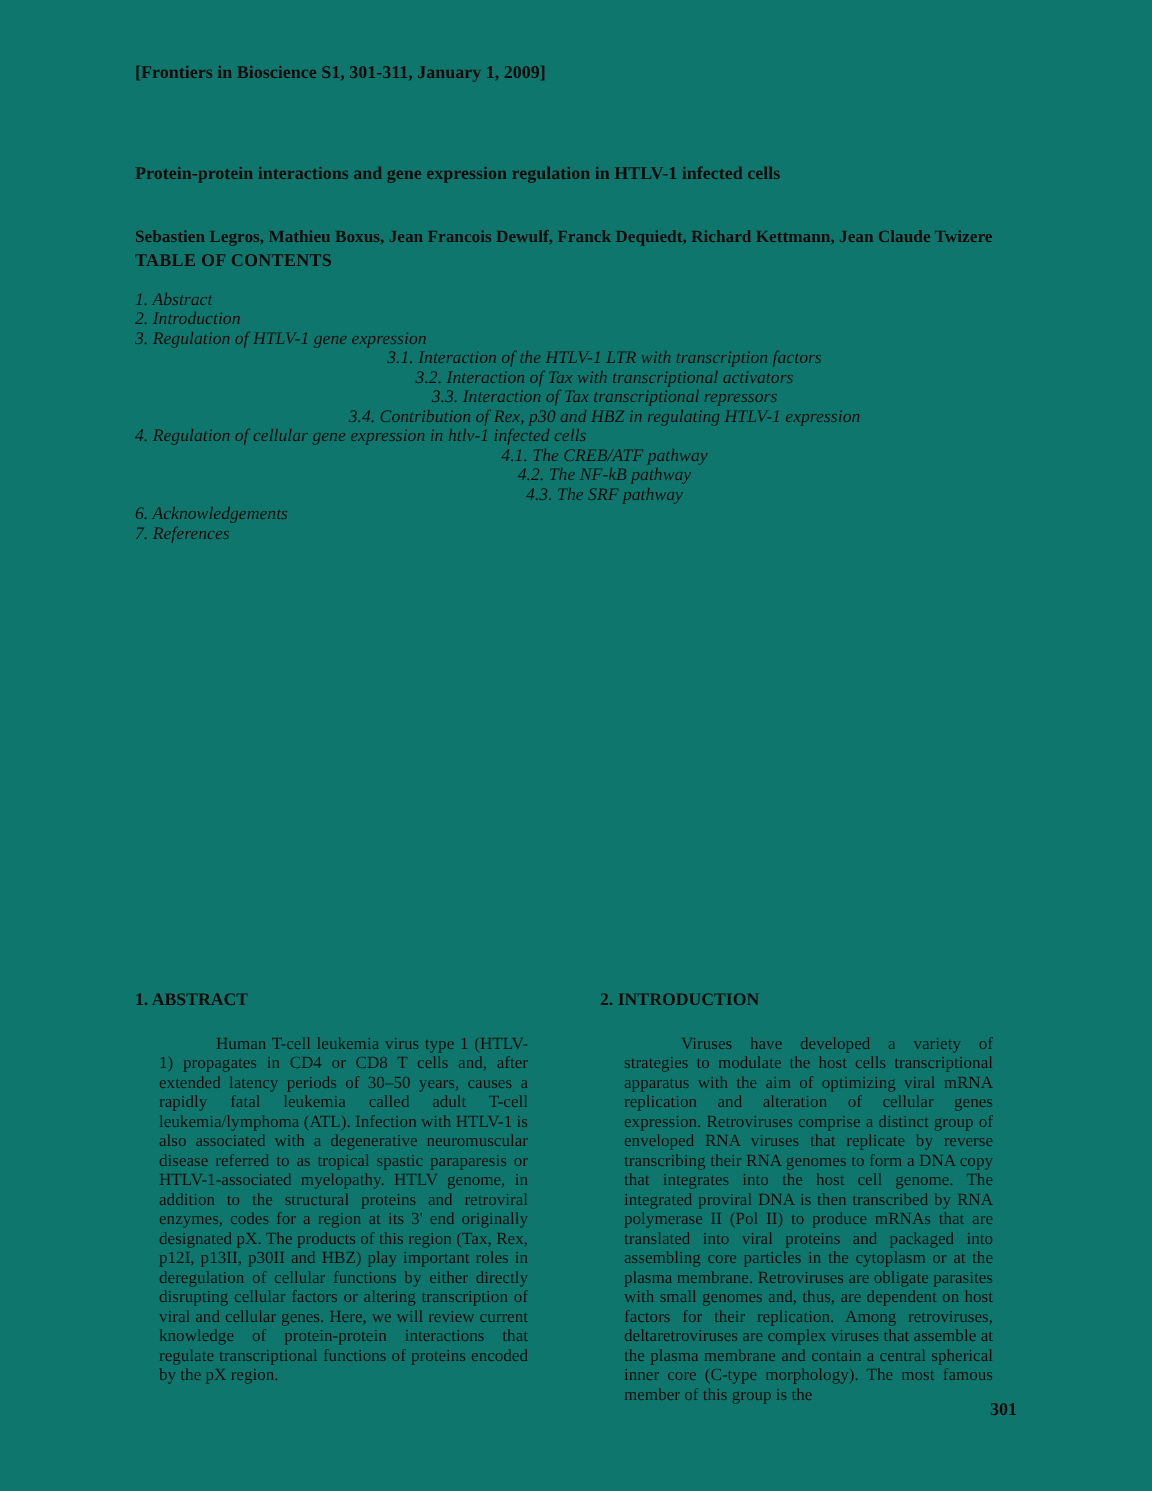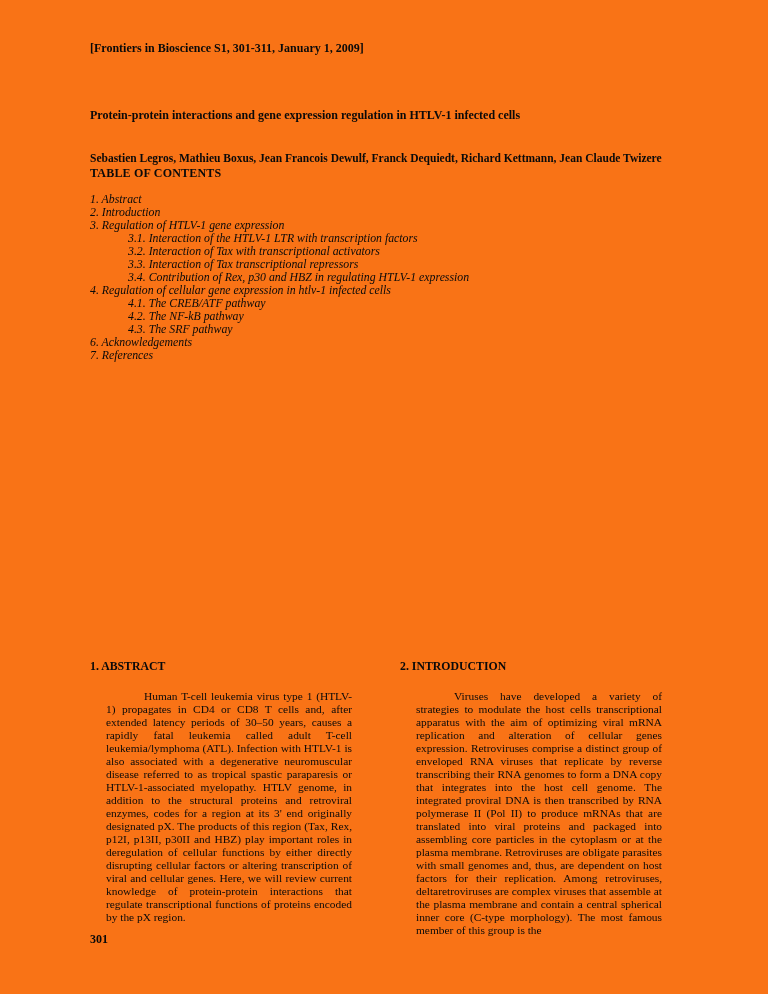--- a/index.html
+++ b/index.html
@@ -4,21 +4,21 @@
 <style>
   html, body {
     margin: 0;
     padding: 0;
     background: #ffffff;
   }
   .page {
     position: relative;
     width: 768px;
     height: 994px;
-    background: #f97316;
+    background: #0f766e;
     color: #0a0a0a;
     font-family: "Liberation Serif", "DejaVu Serif", serif;
     overflow: hidden;
   }
   .abs {
     position: absolute;
     left: 90px;
     right: 90px;
   }
   .journal-citation {
@@ -56,20 +56,21 @@
     top: 193px;
     font-size: 11.8px;
     font-style: italic;
     line-height: 13px;
   }
   .toc-item {
     white-space: nowrap;
   }
   .toc-item.indent {
     padding-left: 38px;
+    text-align: center;
   }
   .columns {
     top: 659px;
     display: flex;
     gap: 32px;
   }
   .col {
     width: 278px;
     flex: 0 0 278px;
   }
@@ -80,21 +81,21 @@
   }
   .body-text {
     margin: 16px;
     font-size: 11.4px;
     line-height: 13px;
     text-align: justify;
     text-indent: 38px;
   }
   .page-number {
     top: 932px;
-    text-align: left;
+    text-align: right;
     font-size: 12px;
     font-weight: bold;
   }
 </style>
 </head>
 <body>
 
 <div class="page">
 
   <div class="abs journal-citation">[Frontiers in Bioscience S1, 301-311, January 1, 2009]</div>

